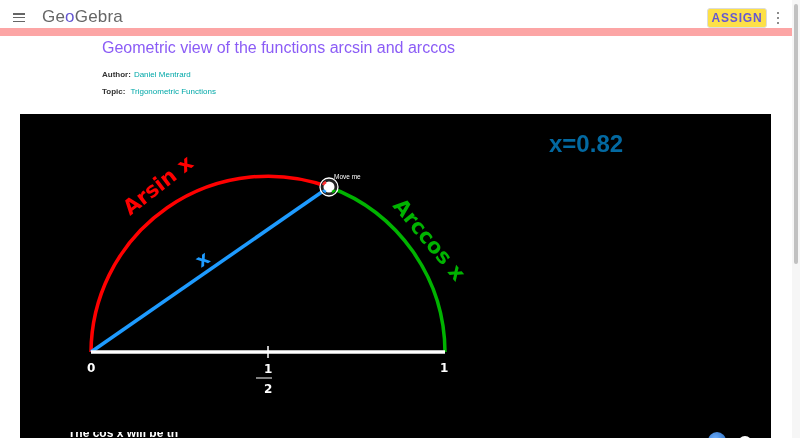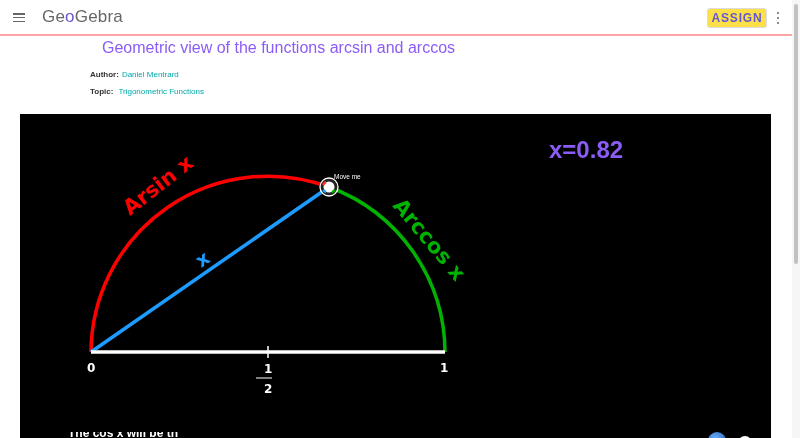--- a/index.html
+++ b/index.html
@@ -3,21 +3,21 @@
 <meta charset="utf-8">
 <style>
   html, body { margin: 0; padding: 0; }
   body {
     width: 800px; height: 438px; overflow: hidden; position: relative;
     background: #ffffff;
     font-family: "Liberation Sans", "DejaVu Sans", sans-serif;
   }
   .topbar {
     position: absolute; left: 0; top: 0; width: 800px; height: 36px;
-    background: #fff; border-bottom: 2px solid #fca5a5; box-sizing: border-box; text-decoration: underline;
+    background: #fff; border-bottom: 8px solid #fca5a5; box-sizing: border-box; text-decoration: underline;
   }
   .menu-icon {
     position: absolute; left: 13px; top: 13px; width: 12px; height: 9px;
     display: flex; flex-direction: column; justify-content: space-between; cursor: pointer;
   }
   .menu-icon span { display: block; height: 1.5px; background: #666; }
   .logo {
     position: absolute; left: 42px; top: 7px; font-size: 17px; color: #666;
     letter-spacing: 0.2px;
   }
@@ -36,21 +36,21 @@
   .kebab span { width: 2px; height: 2px; background: #666; border-radius: 1px; }
   .scrollbar {
     position: absolute; left: 792px; top: 0; width: 8px; height: 438px; background: #f6f6f6;
   }
   .scroll-thumb {
     position: absolute; left: 794px; top: 4px; width: 4px; height: 260px; background: #c1c1c1; border-radius: 2px;
   }
   .title {
     position: absolute; left: 102px; top: 39px; font-size: 16px; color: #8b5cf6; text-align: center;
   }
-  .meta { position: absolute; left: 90px; font-size: 8px; color: #333; }
+  .meta { position: absolute; left: 102px; font-size: 8px; color: #333; }
   .meta b { font-weight: bold; color: #333; }
   .meta .link { color: #00a8a8; margin-left: 3px; cursor: pointer; }
   .applet {
     position: absolute; left: 20px; top: 114px; width: 751px; height: 324px; background: #000;
   }
   .applet svg { position: absolute; left: 0; top: 0; }
   .val {
     position: absolute; font-weight: bold; font-size: 24px;
     font-family: "Liberation Sans", sans-serif;
   }
@@ -117,18 +117,18 @@
     <text x="314" y="65" fill="#ffffff" font-size="6.5" font-family="Liberation Sans, sans-serif">Move me</text>
     <text x="0" y="0" fill="#ff0000" font-size="21" font-weight="bold" font-family="DejaVu Sans, sans-serif" transform="translate(110,102) rotate(-38)">Arsin x</text>
     <text x="0" y="0" fill="#00b300" font-size="21" font-weight="bold" font-family="DejaVu Sans, sans-serif" transform="translate(372,92) rotate(50)">Arccos x</text>
     <text x="0" y="0" fill="#1e9bff" font-size="19" font-weight="bold" font-family="DejaVu Sans, sans-serif" transform="translate(181,154) rotate(-34)">x</text>
     <text x="67" y="258" fill="#ffffff" font-size="12" font-weight="bold" font-family="DejaVu Sans, sans-serif">0</text>
     <text x="244" y="259" fill="#ffffff" font-size="12" font-weight="bold" font-family="DejaVu Sans, sans-serif">1</text>
     <text x="244" y="279" fill="#ffffff" font-size="12" font-weight="bold" font-family="DejaVu Sans, sans-serif">2</text>
     <text x="420" y="258" fill="#ffffff" font-size="12" font-weight="bold" font-family="DejaVu Sans, sans-serif">1</text>
   </svg>
 
-  <div class="val" style="left:529px; top:22px; color:#8b5cf6;">x=0.82</div>
+  <div class="val" style="left:529px; top:16px; color:#0369a1;">x=0.82</div>
 
   <div class="desc2" style="height:6px; overflow:hidden;"><span style="position:relative; top:-6px;">The cos x will be th</span></div>
   <div class="globe"></div>
   <div class="globe2"></div>
 </div>
 
 </body></html>

